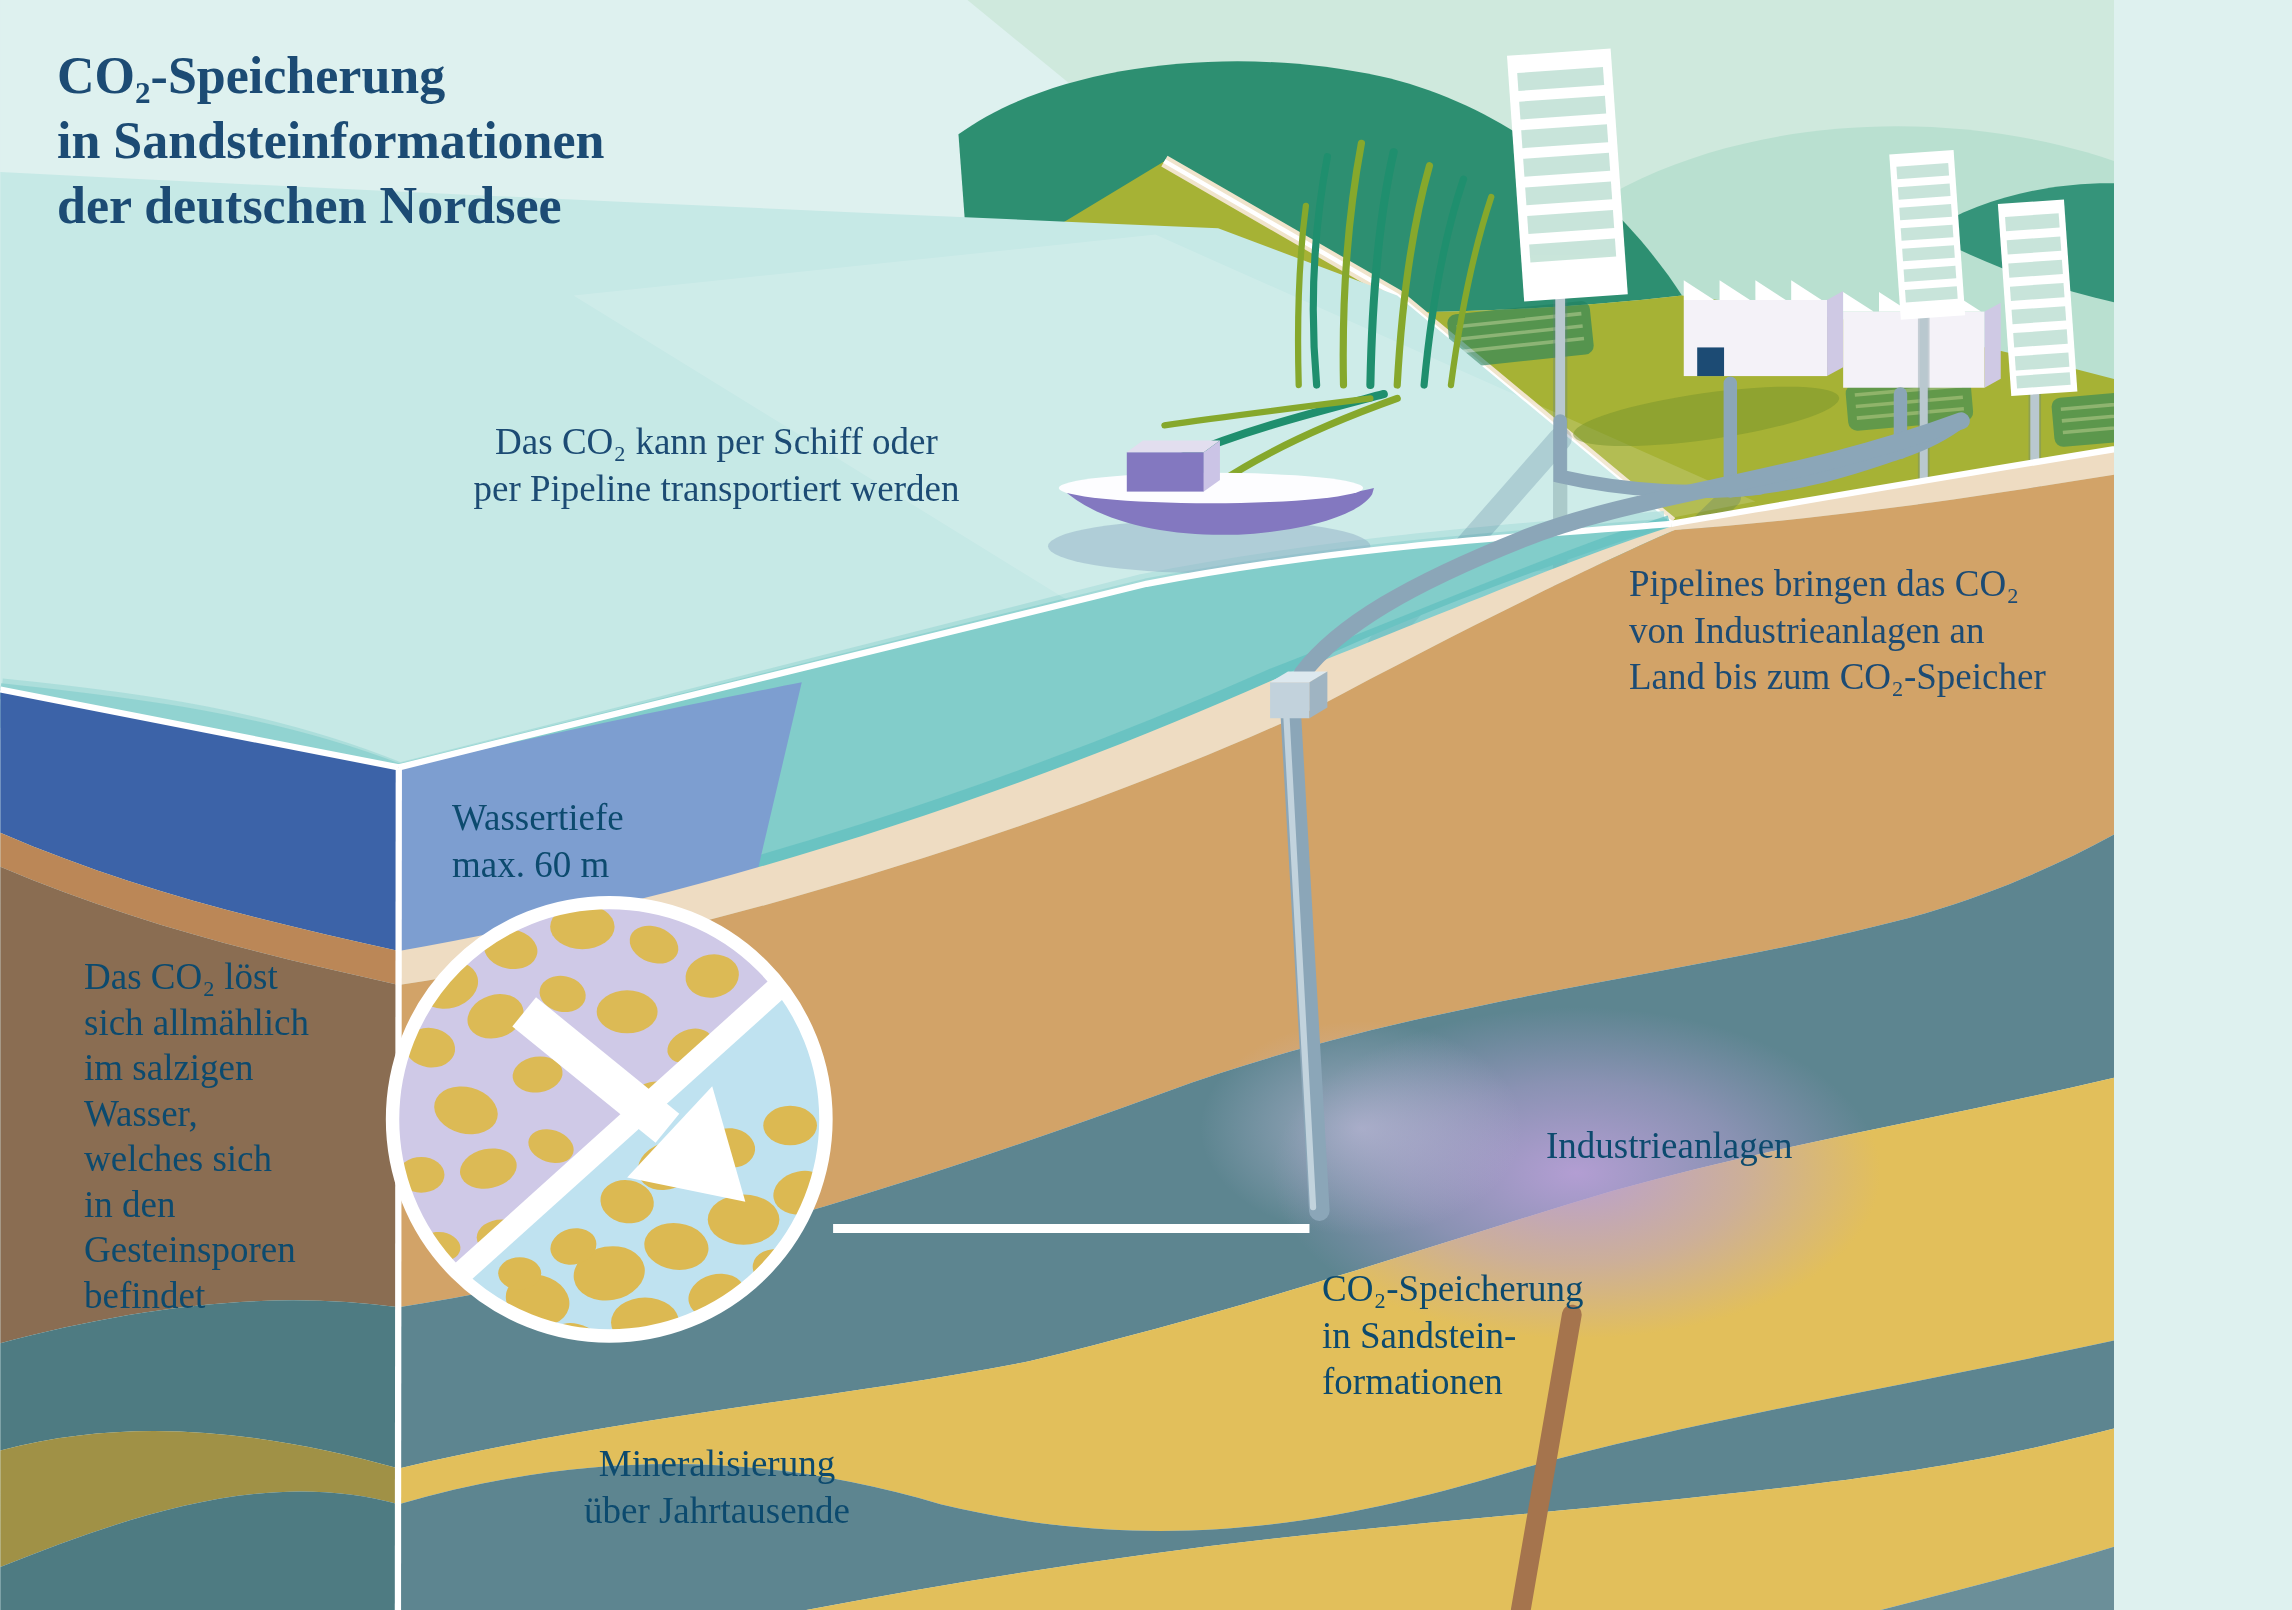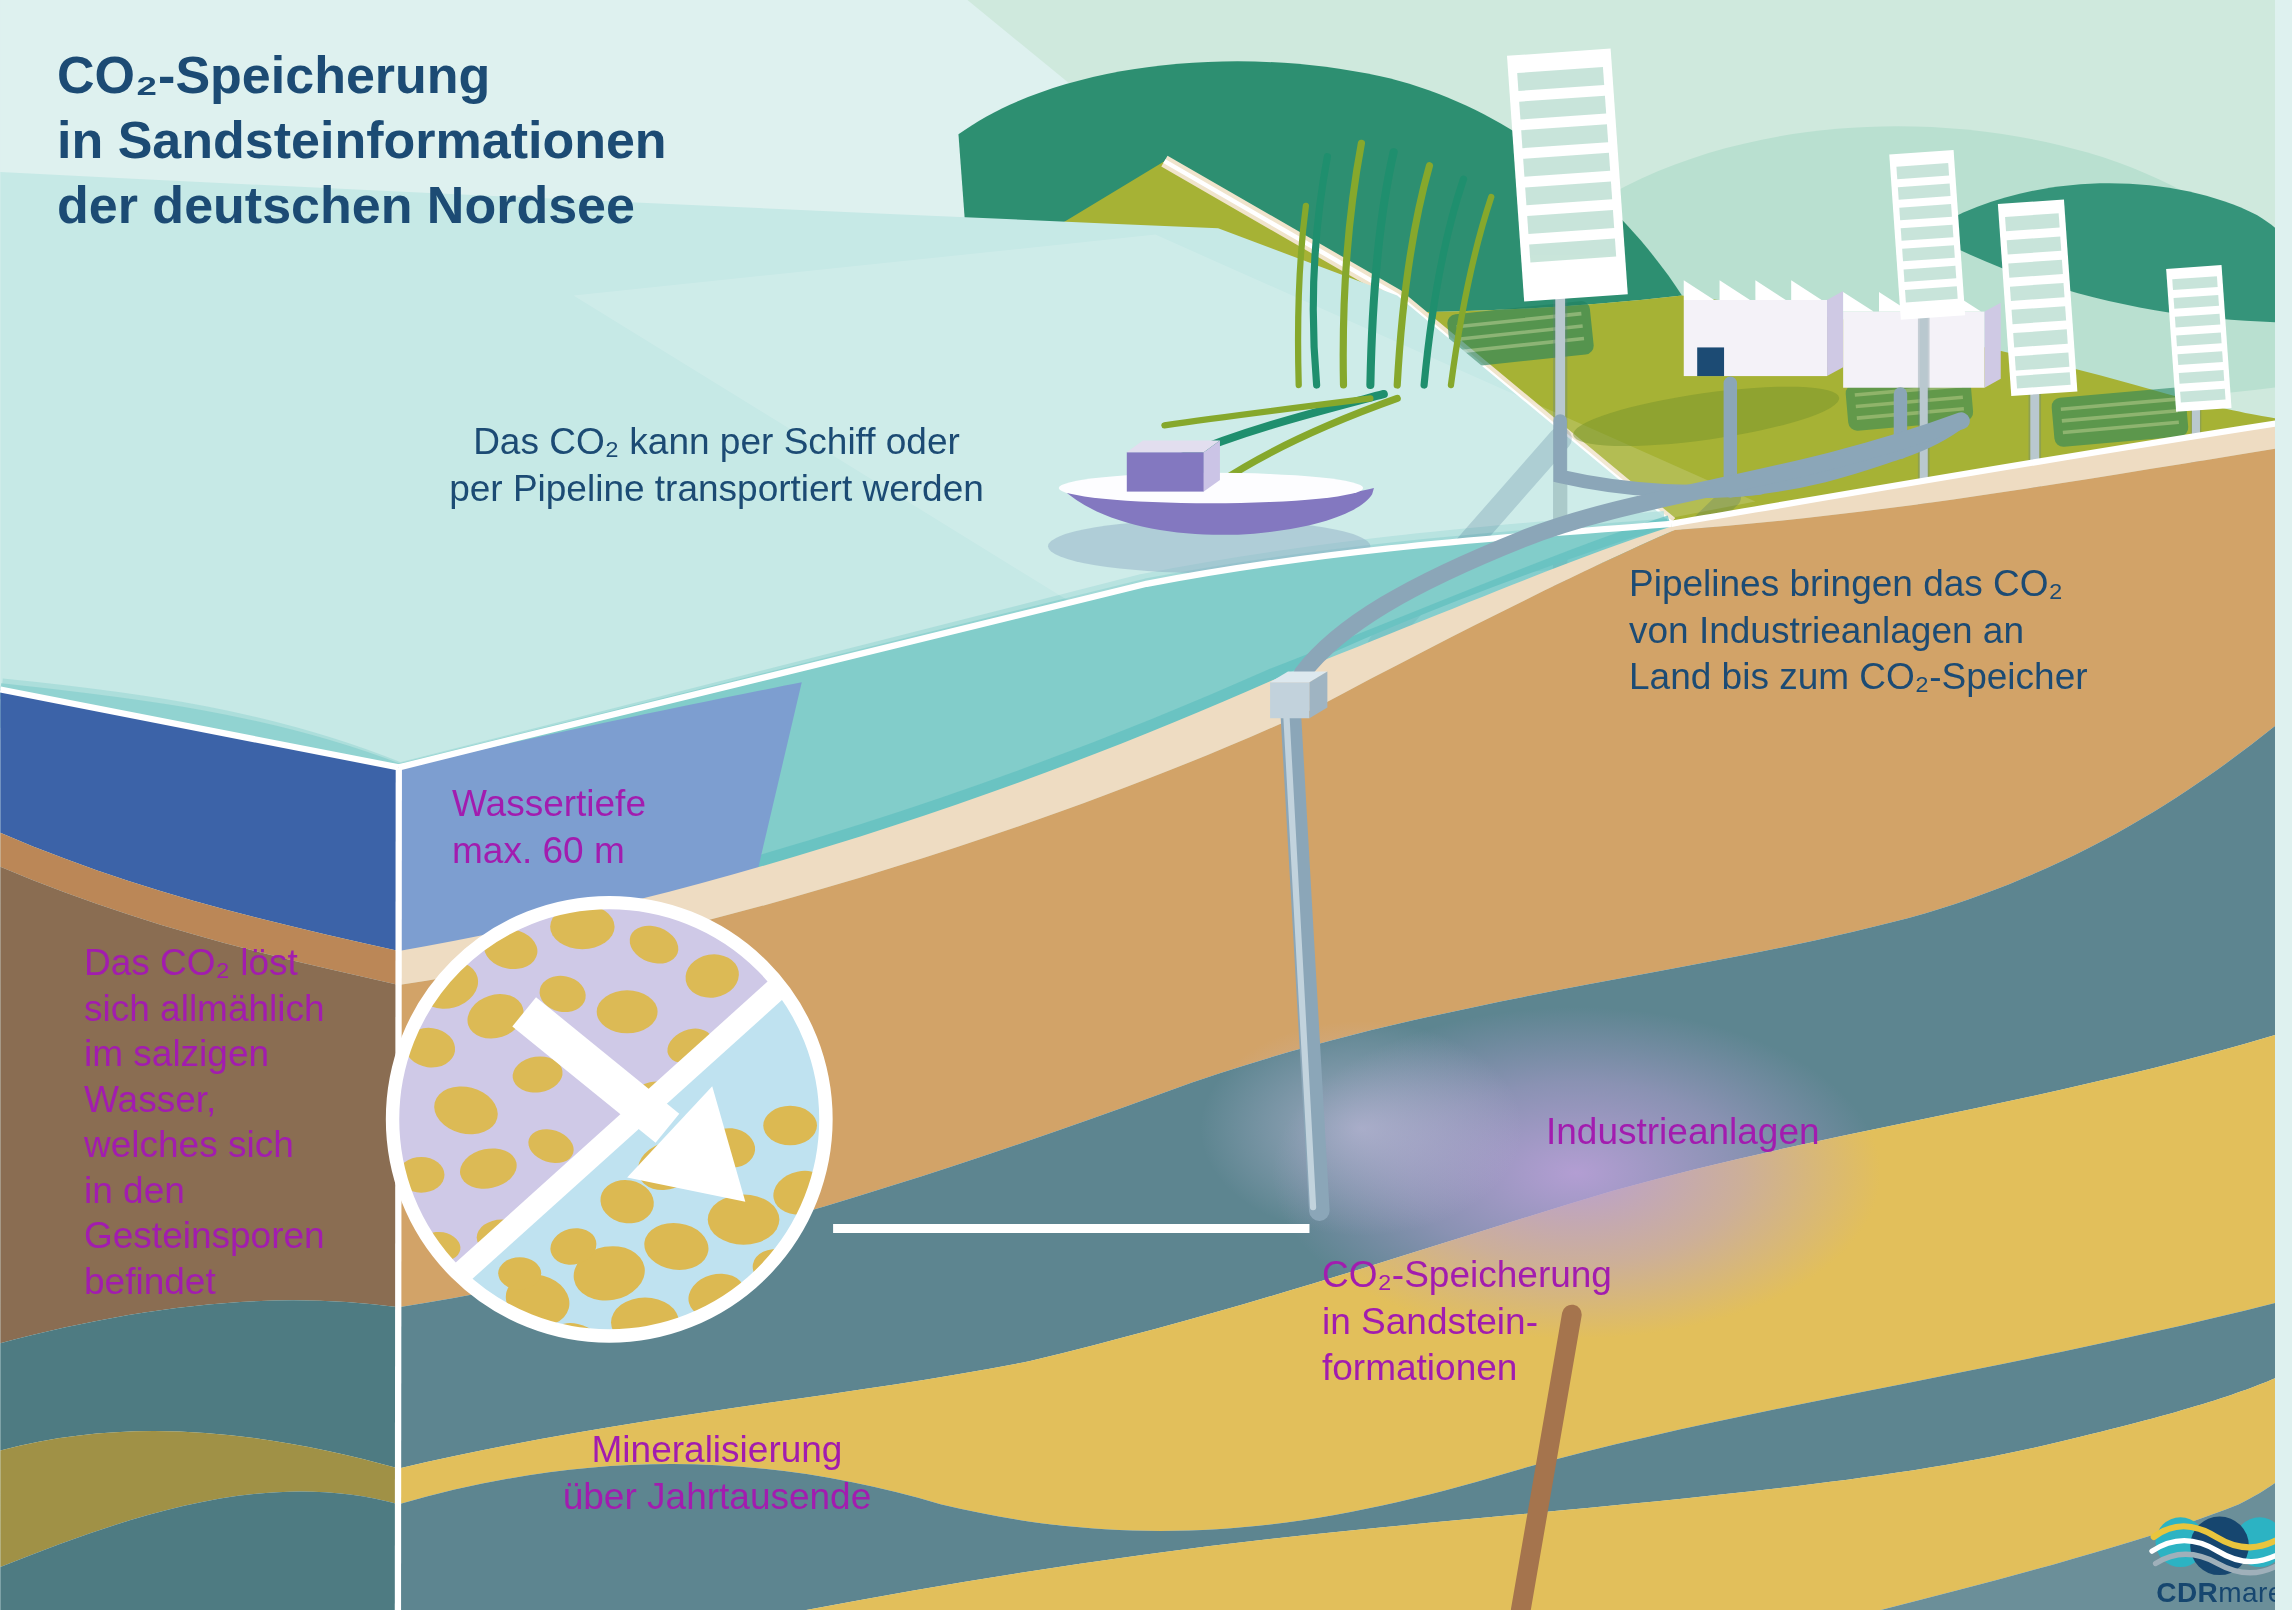--- a/index.html
+++ b/index.html
@@ -1,21 +1,21 @@
 <!DOCTYPE html>
 <html style="font-size:14.3px"><head>
 <meta charset="utf-8">
 <style>
   html,body{margin:0;padding:0;background:#def1ef;}
-  #stage{position:relative;width:2275px;height:1610px;overflow:hidden;
-         font-family:Liberation Sans, sans-serif;}
+  #stage{position:relative;width:2114px;height:1610px;overflow:hidden;
+         font-family:Liberation Serif, serif;}
   #scene{position:absolute;left:0;top:0;}
   .lbl{position:absolute;white-space:pre-line;line-height:1.26;}
   .dark{color:#1c4b74;}
-  .light{color:#a21caf;}
+  .light{color:#0c4a6e;margin-top:14px;}
   #title{left:57px;top:43px;font-size:52px;font-weight:600;line-height:1.25;}
   #lbl-transport{left:394px;top:419px;width:645px;font-size:37px;text-align:center;}
   #lbl-pipelines{left:1629px;top:561px;font-size:37px;}
   #lbl-waterdepth{left:452px;top:781px;font-size:37px;}
   #lbl-dissolve{left:84px;top:940px;font-size:37px;line-height:1.23;}
   #lbl-inject{left:896px;top:817px;width:405px;font-size:37px;text-align:right;line-height:1.22;}
   #lbl-barrier{left:1546px;top:1109px;font-size:37px;}
   #lbl-storage{left:1322px;top:1252px;font-size:37px;}
   #lbl-mineral{left:502px;top:1427px;width:430px;font-size:37px;text-align:center;}
   #credit{position:absolute;left:2289px;top:1075px;transform:rotate(-90deg);

